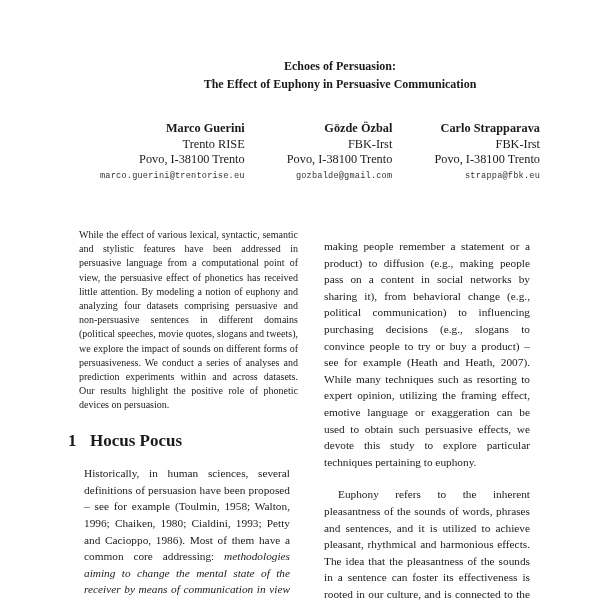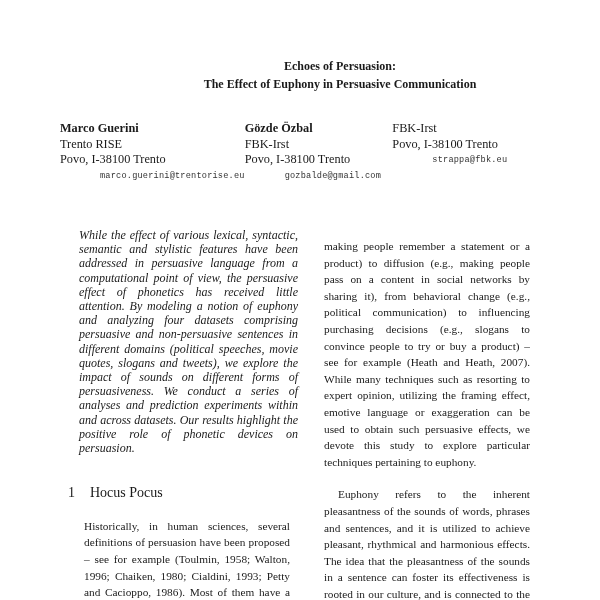--- a/index.html
+++ b/index.html
@@ -1,29 +1,29 @@
 <!DOCTYPE html>
 <html><head>
 <meta charset="utf-8">
 <style>
   html, body { margin: 0; padding: 0; background: #ffffff; }
   body { width: 600px; height: 600px; overflow: hidden; position: relative;
          font-family: "Liberation Serif", serif; color: #1a1a1a; }
   .title { position: absolute; left: 0; width: 600px; top: 57px; text-align: center;
            font-weight: bold; font-size: 12px; line-height: 18px; padding-left: 40px; }
   .authors { position: absolute; top: 121px; left: 60px; width: 480px; display: flex; }
-  .author { flex: 1; text-align: left; font-size: 12.3px; line-height: 15.6px; }
+  .author { flex: 1; text-align: right; font-size: 12.3px; line-height: 15.6px; }
   .author .name { font-weight: bold; }
   .author .email { font-family: "Liberation Mono", monospace; font-size: 8.6px; color: #333; margin-top: 1px; letter-spacing: 0.2px; margin-left: 40px; }
   .col { position: absolute; width: 238px; font-size: 11.3px; line-height: 16.6px; text-align: justify; }
   .col.left { left: 68px; top: 228px; }
   .col.right { left: 308px; top: 222px; }
   .abs-head { text-align: center; font-weight: bold; font-size: 12px; margin-bottom: 10px; margin-left: 8px; }
-  .abs-body { margin: 0 8px 0 11px; font-size: 12px; line-height: 14.2px; font-style: italic; }
-  .sec-head { font-weight: normal; font-size: 14px; margin-top: 30px; margin-bottom: 10px; }
+  .abs-body { margin: 0 8px 0 11px; font-size: 10px; line-height: 14.2px; }
+  .sec-head { font-weight: bold; font-size: 17px; margin-top: 20px; margin-bottom: 10px; }
   .sec-head .num { display: inline-block; width: 22px; }
   p { margin: 16px; }
   .indent { text-indent: 14px; }
   .gap { margin-top: 13px; }
   .clip { overflow: hidden; }
 </style>
 </head>
 <body>
 
 <div class="title">
@@ -38,20 +38,21 @@
     <div>Povo, I-38100 Trento</div>
     <div class="email">marco.guerini@trentorise.eu</div>
   </div>
   <div class="author">
     <div class="name">Gözde Özbal</div>
     <div>FBK-Irst</div>
     <div>Povo, I-38100 Trento</div>
     <div class="email">gozbalde@gmail.com</div>
   </div>
   <div class="author">
+    <div class="name">Carlo Strapparava</div>
     <div>FBK-Irst</div>
     <div>Povo, I-38100 Trento</div>
     <div class="email">strappa@fbk.eu</div>
   </div>
 </div>
 
 <div class="col left clip" style="height:372px;">
   <p class="abs-body">While the effect of various lexical, syntactic, semantic and stylistic features have been addressed in persuasive language from a computational point of view, the persuasive effect of phonetics has received little attention. By modeling a notion of euphony and analyzing four datasets comprising persuasive and non-persuasive sentences in different domains (political speeches, movie quotes, slogans and tweets), we explore the impact of sounds on different forms of persuasiveness. We conduct a series of analyses and prediction experiments within and across datasets. Our results highlight the positive role of phonetic devices on persuasion.</p>
   <div class="sec-head">
     <span class="num">1</span><span>Hocus Pocus</span>

